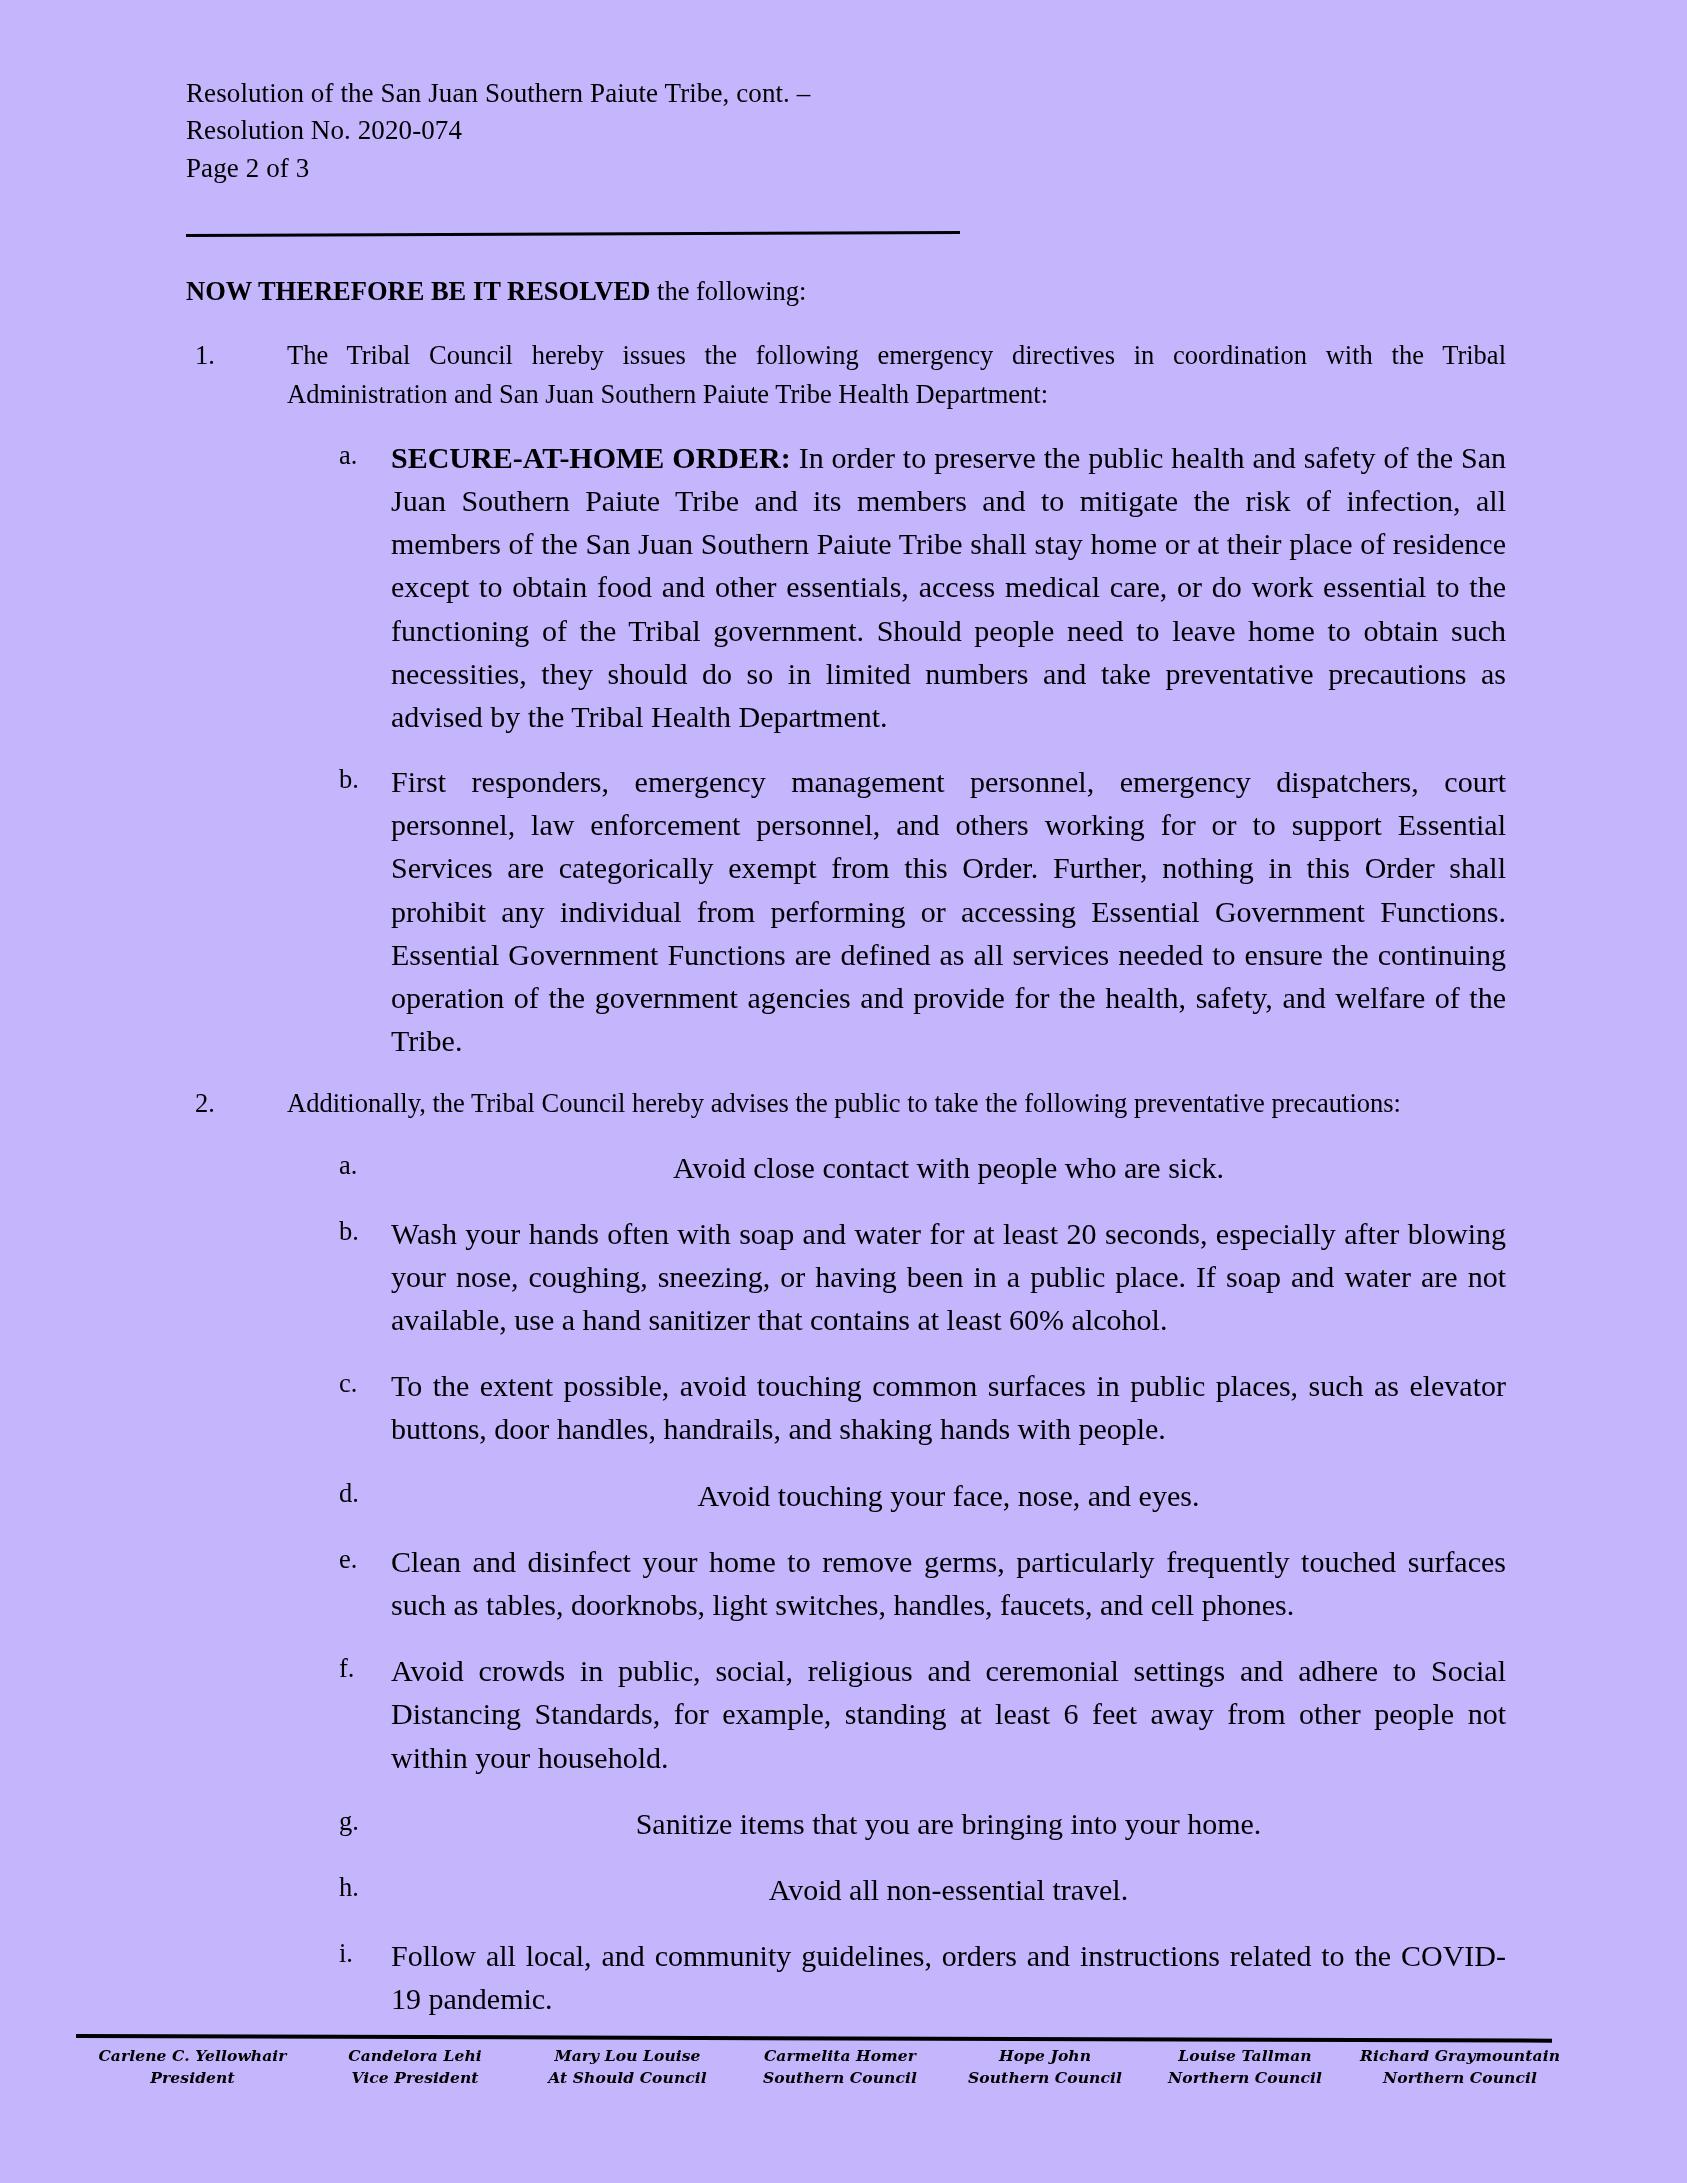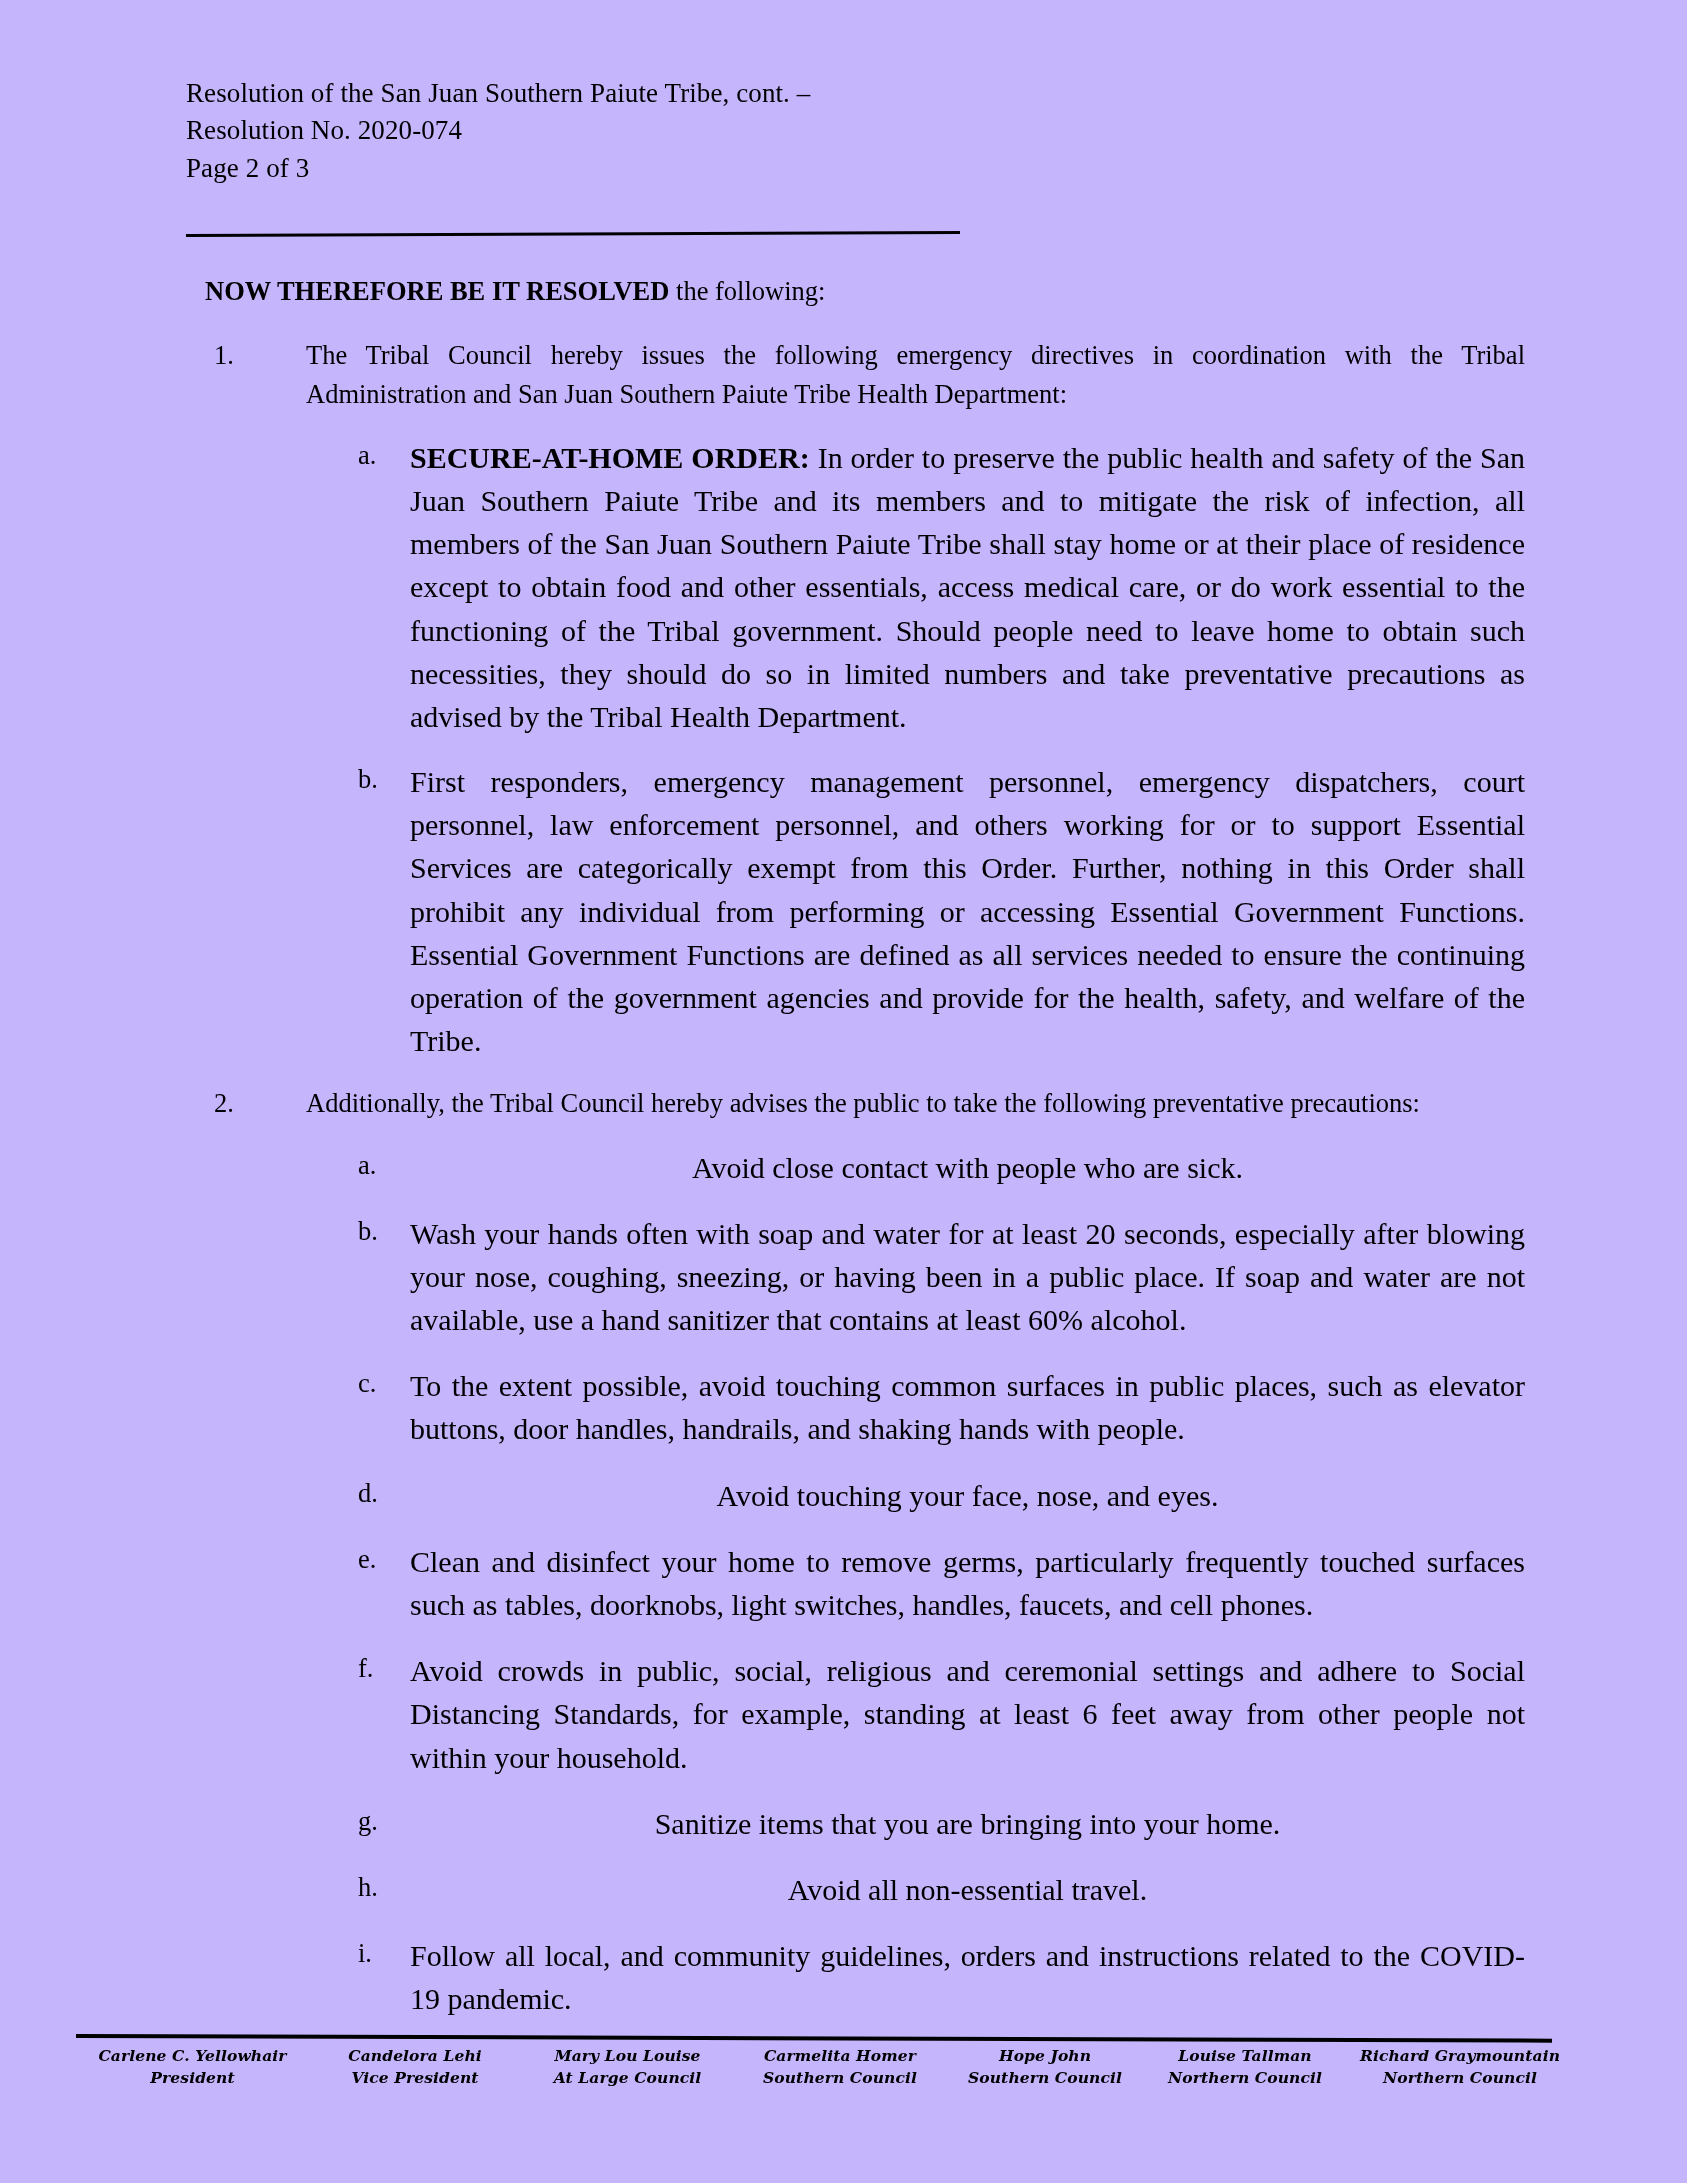--- a/index.html
+++ b/index.html
@@ -44,21 +44,20 @@
     transform: rotate(-0.22deg);
     transform-origin: left center;
   }
 
   
   .body-block {
     position: absolute;
     left: 186px;
     top: 274px;
     width: 1320px;
-    margin-left: 19px;
   }
 
   .resolved-head {
     font-size: 26.5px;
     line-height: 1.3;
     margin-bottom: 28px;
   }
   .resolved-head .strong {
     font-weight: bold;
   }
@@ -246,21 +245,21 @@
     <div class="sig sig-0">
       <div class="sig-name">Carlene C. Yellowhair</div>
       <div class="sig-title">President</div>
     </div>
     <div class="sig sig-1">
       <div class="sig-name">Candelora Lehi</div>
       <div class="sig-title">Vice President</div>
     </div>
     <div class="sig sig-2">
       <div class="sig-name">Mary Lou Louise</div>
-      <div class="sig-title">At Large Council</div>
+      <div class="sig-title">At Should Council</div>
     </div>
     <div class="sig sig-3">
       <div class="sig-name">Carmelita Homer</div>
       <div class="sig-title">Southern Council</div>
     </div>
     <div class="sig sig-4">
       <div class="sig-name">Hope John</div>
       <div class="sig-title">Southern Council</div>
     </div>
     <div class="sig sig-5">

